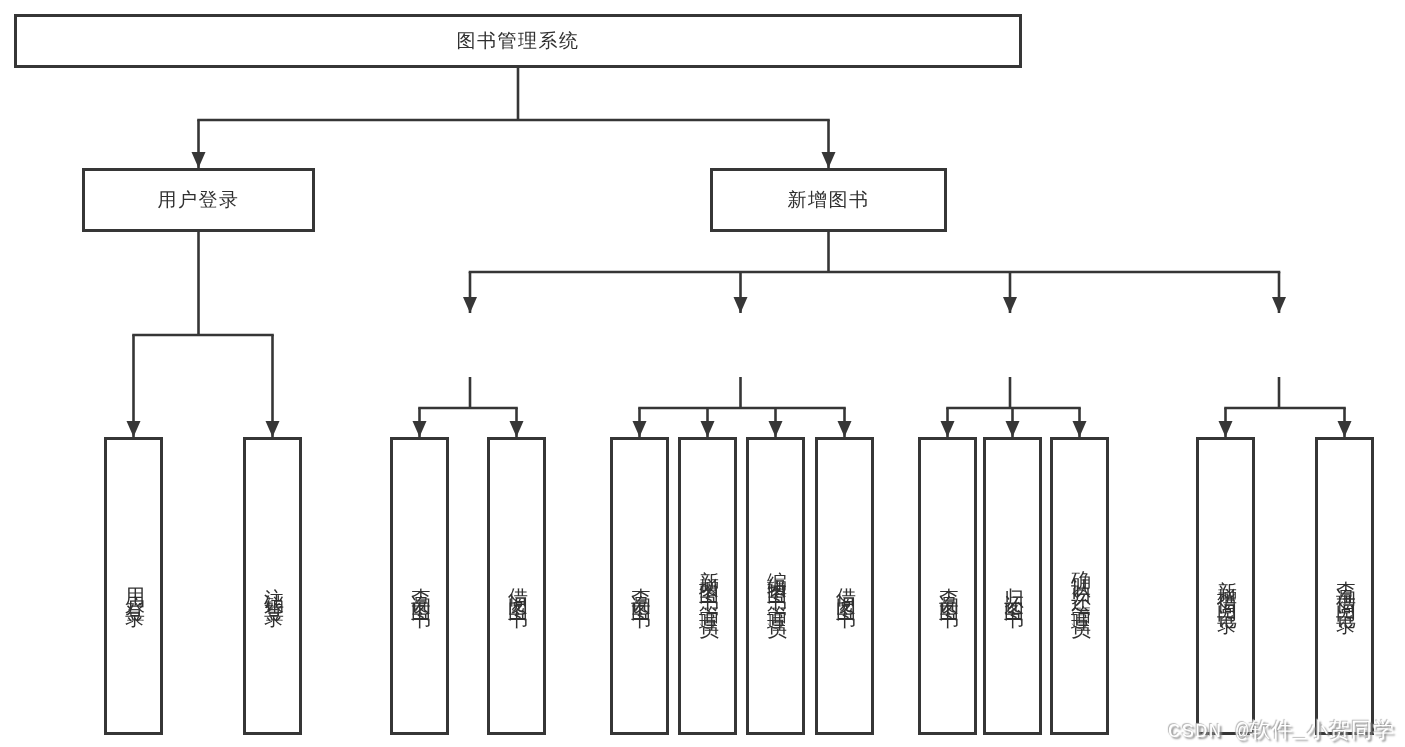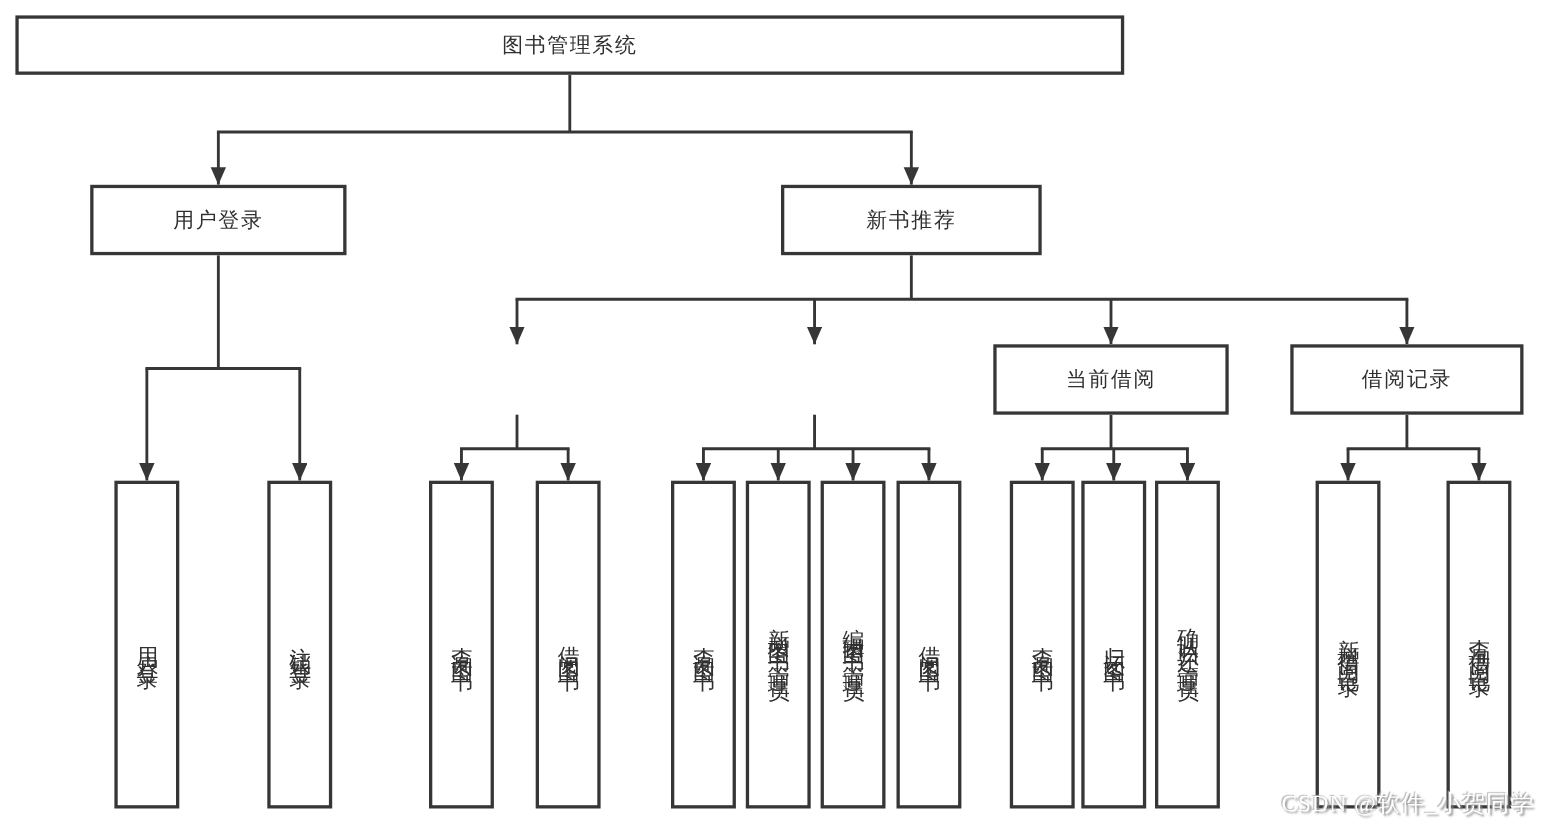--- a/index.html
+++ b/index.html
@@ -5,21 +5,21 @@
   :root{
     --line:#363636;
     --text:#303030;
     --background:#ffffff;
   }
   html,body{margin:0;padding:0;background:var(--background);}
   #canvas{
     position:relative;
     width:1405px;height:747px;
     background:var(--background);
-    font-family:Liberation Serif, serif;
+    font-family:Liberation Mono, monospace;
     overflow:hidden;
   }
   #connectors{position:absolute;left:0;top:0;width:1405px;height:747px;}
   #connectors line{stroke:var(--line);stroke-width:2.6;}
   #connectors line.bar{stroke-linecap:square;}
   #connectors .arrowhead{fill:var(--line);}
   .hbox{
     position:absolute;
     box-sizing:border-box;
     border:3px solid var(--line);
@@ -109,29 +109,23 @@
   </svg>
 
   <div class="hbox" style="left:14px;top:14px;width:1008px;height:54px">
     <span>图书管理系统</span>
   </div>
 
   <div class="hbox" style="left:82px;top:168px;width:233px;height:64px">
     <span>用户登录</span>
   </div>
   <div class="hbox" style="left:710px;top:168px;width:237px;height:64px">
-    <span>新书推荐</span>
+    <span>新增图书</span>
   </div>
 
-  <div class="hbox" style="left:903px;top:313px;width:214px;height:64px">
-    <span>当前借阅</span>
-  </div>
-  <div class="hbox" style="left:1173px;top:313px;width:212px;height:64px">
-    <span>借阅记录</span>
-  </div>
 
   <div class="vbox" style="left:104px">
     <span class="vtext">用户登录</span>
   </div>
   <div class="vbox" style="left:243px">
     <span class="vtext">注销登录</span>
   </div>
 
   <div class="vbox" style="left:390px">
     <span class="vtext">查询图书</span>

